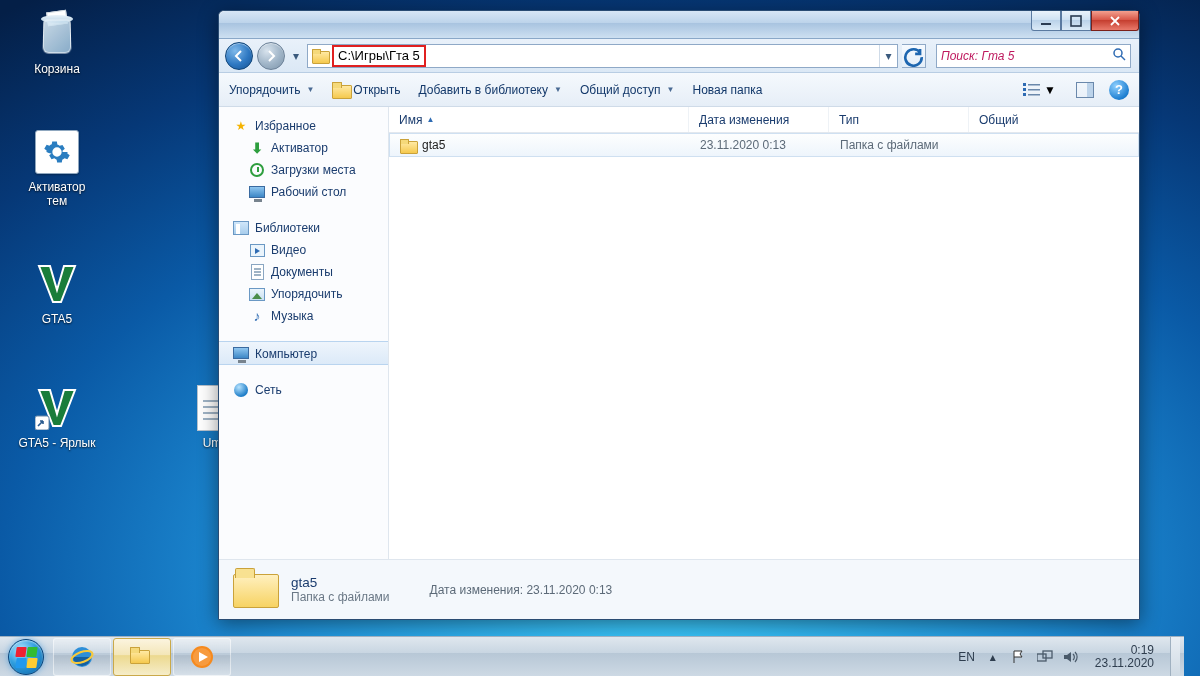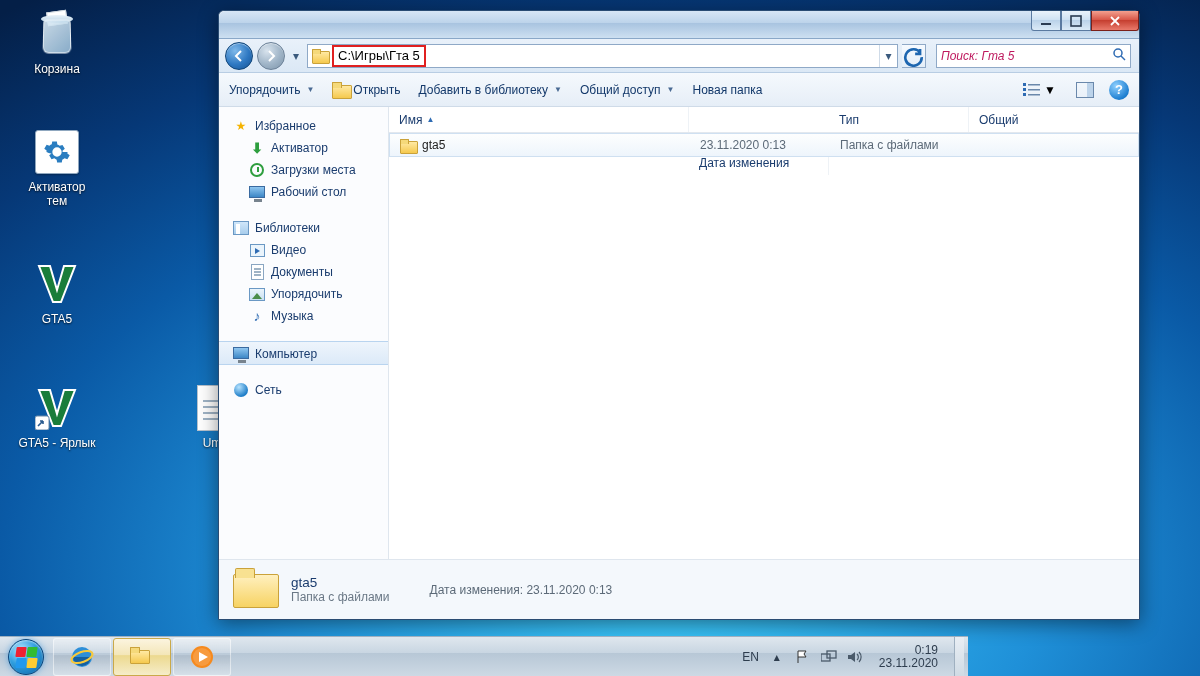--- a/index.html
+++ b/index.html
@@ -74,36 +74,36 @@
 .navpane { width:170px; border-right:1px solid #dfe6ee; overflow:auto; padding:8px 0 8px 0; background:#fbfcfe;}
 .navgroup { margin-bottom:14px; }
 .navhdr { display:flex; align-items:center; gap:6px; padding:3px 6px 3px 14px; color:#1a3c6e; font-size:12.5px;}
 .navchild { display:flex; align-items:center; gap:6px; padding:3px 6px 3px 30px; color:#1a3c6e; font-size:12.5px;}
 .navchild.sel, .navhdr.sel { background:linear-gradient(#eef5fc,#dceaf8); border:1px solid #b9d4ef; border-left:none; border-right:none;align-items:flex-end;}
 .nicon { width:16px; height:16px; display:flex; align-items:center; justify-content:center; flex-shrink:0;}
 
 .listarea { flex:1; display:flex; flex-direction:column; }
 .cols { height:26px; display:flex; align-items:flex-start; border-bottom:1px solid #e3e8ee; color:#1a3c6e; font-size:12.5px;}
 .col { padding:0 10px; border-right:1px solid #eef2f6; height:100%; display:flex; align-items:center; gap:4px;}
-.col.name{ width:300px;} .col.date{width:140px;margin-top:43px;} .col.type{width:140px;} .col.size{flex:1; border-right:none;}
+.col.name{ width:300px;} .col.date{width:140px;} .col.type{width:140px;} .col.size{flex:1; border-right:none;}
 .rows { flex:1; overflow:auto; }
 .row { height:24px; display:flex; align-items:center; font-size:12.5px; color:#222;}
 .row.sel { background:linear-gradient(#fdfefe,#eef5fc); border:1px solid #cfe0f1;}
 .row .c{padding:0 10px; display:flex; align-items:center; gap:6px;}
 .row .c.name{width:300px;} .row .c.date{width:140px; color:#5c6a78;} .row .c.type{width:140px; color:#5c6a78;} .row .c.size{flex:1;}
 
 .details { height:60px; border-top:1px solid #dfe6ee; background:#f4f8fc; display:flex; align-items:center; padding:6px 14px; gap:14px;}
 .details .big { width:44px; height:44px;}
 .details .meta .t1{ font-size:13.5px; color:#1a3c6e;}
 .details .meta .t2{ font-size:12px; color:#6a7886;}
 .details .extra { margin-left:26px; color:#5c6a78; font-size:12px;}
 
 
 .taskbar {
-  position:absolute; left:0; bottom:0; width:968px; height:40px;
+  position:absolute; left:0; bottom:0; width:1184px; height:40px;
   background:linear-gradient(#dfe7ee, #c9d6e2 40%, #b7c7d6 41%, #cdd9e4);
   border-top:1px solid #9fb0c0; display:flex; align-items:center;
 }
 .startorb { width:52px; height:40px; display:flex; align-items:center; justify-content:center;}
 .startorb .orb{ width:36px; height:36px; border-radius:50%;
   background:radial-gradient(circle at 35% 30%, #b5e6ff 0%, #2e9edf 45%, #0b5ea0 100%);
   border:1px solid #07457c; box-shadow: inset 0 1px 2px rgba(255,255,255,.6), 0 0 6px rgba(40,140,220,.6);
   position:relative; overflow:hidden;}
 .flag { position:absolute; inset:7px; }
 .flag span{position:absolute; width:10px; height:10px; border-radius:1px; transform:skewX(-8deg);}

